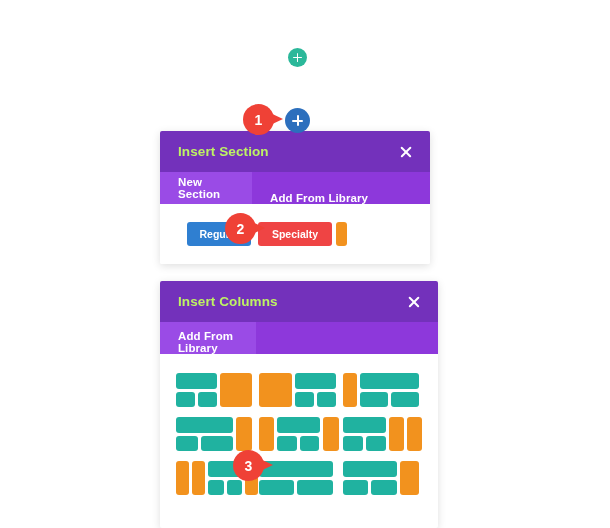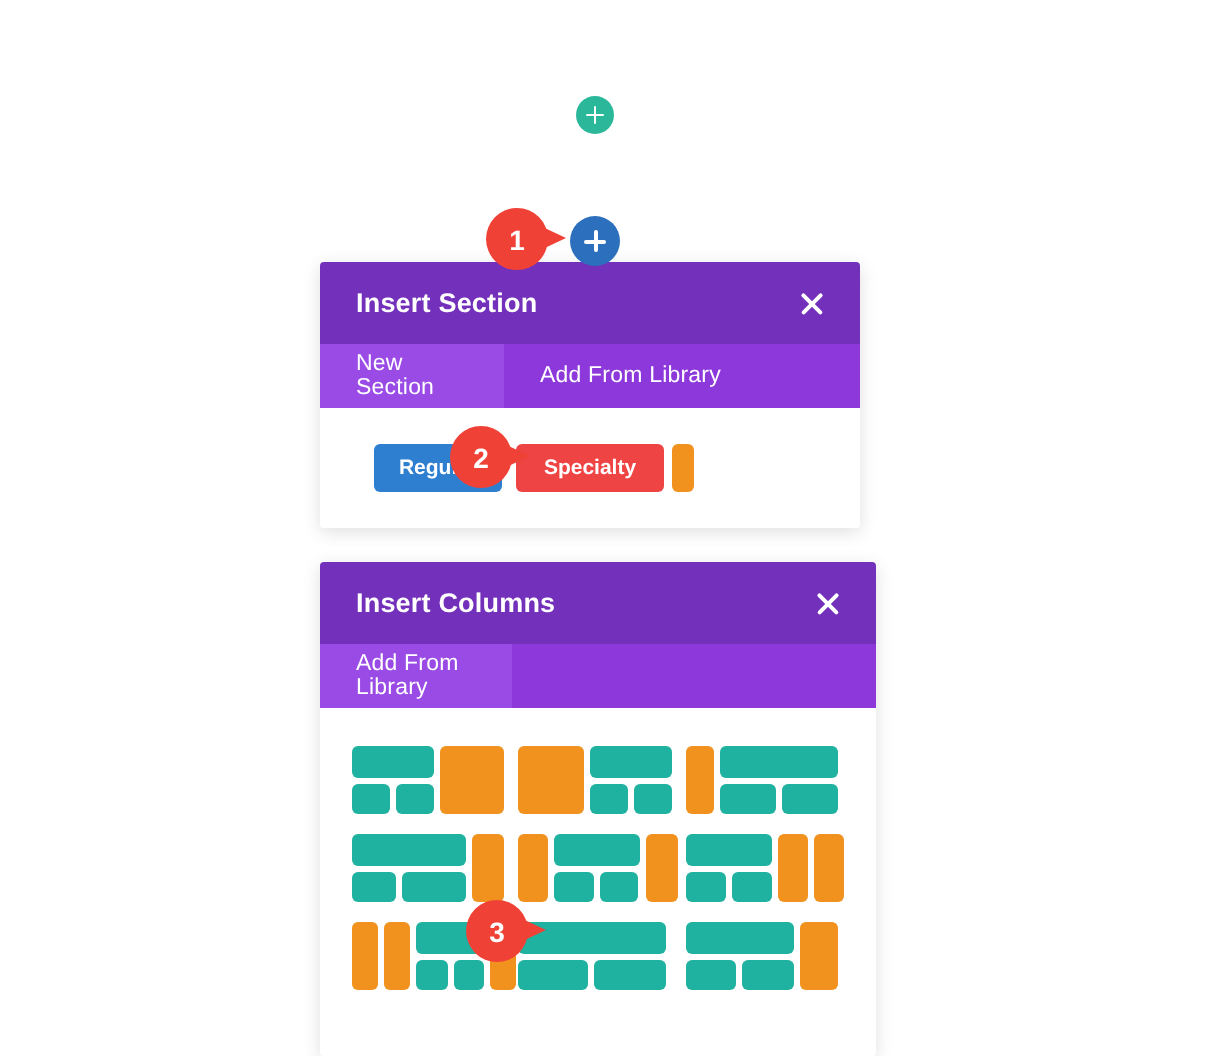--- a/index.html
+++ b/index.html
@@ -114,21 +114,21 @@
   .modal-header {
     background: #7331bb;
     height: 41px;
     display: flex;
     align-items: center;
     justify-content: space-between;
     padding: 0 16px 0 18px;
     box-sizing: border-box;
   }
   .modal-title {
-    color: #ffffff;
+    color: #bef264;
     font-size: 13.5px;
     font-weight: 700;
     letter-spacing: .1px;
   }
   .close-x {
     width: 16px;
     height: 16px;
     position: relative;
     cursor: pointer;
   }
@@ -148,28 +148,28 @@
   .tabs {
     display: flex;
     background: #8d38db;
     height: 32px;
   }
   .tab {
     display: flex;
     align-items: center;
     color: #ffffff;
     font-size: 11.5px;
-    font-weight: 400;
+    font-weight: 700;
     padding: 0 12px 0 18px;
     box-sizing: border-box;
     cursor: pointer;
     letter-spacing: .1px;
   }
   .tab.active { background: #8e3ddd; }
-  .tab.inactive { background: #8d38db; }
+  .tab.inactive { background: #8d38db; align-items: flex-end; }
 
   
   #insert-section {
     left: 160px;
     top: 131px;
     width: 270px;
     height: 133px;
     border-radius: 2px;
   }
   #insert-section .tabs .tab:nth-child(1) {

